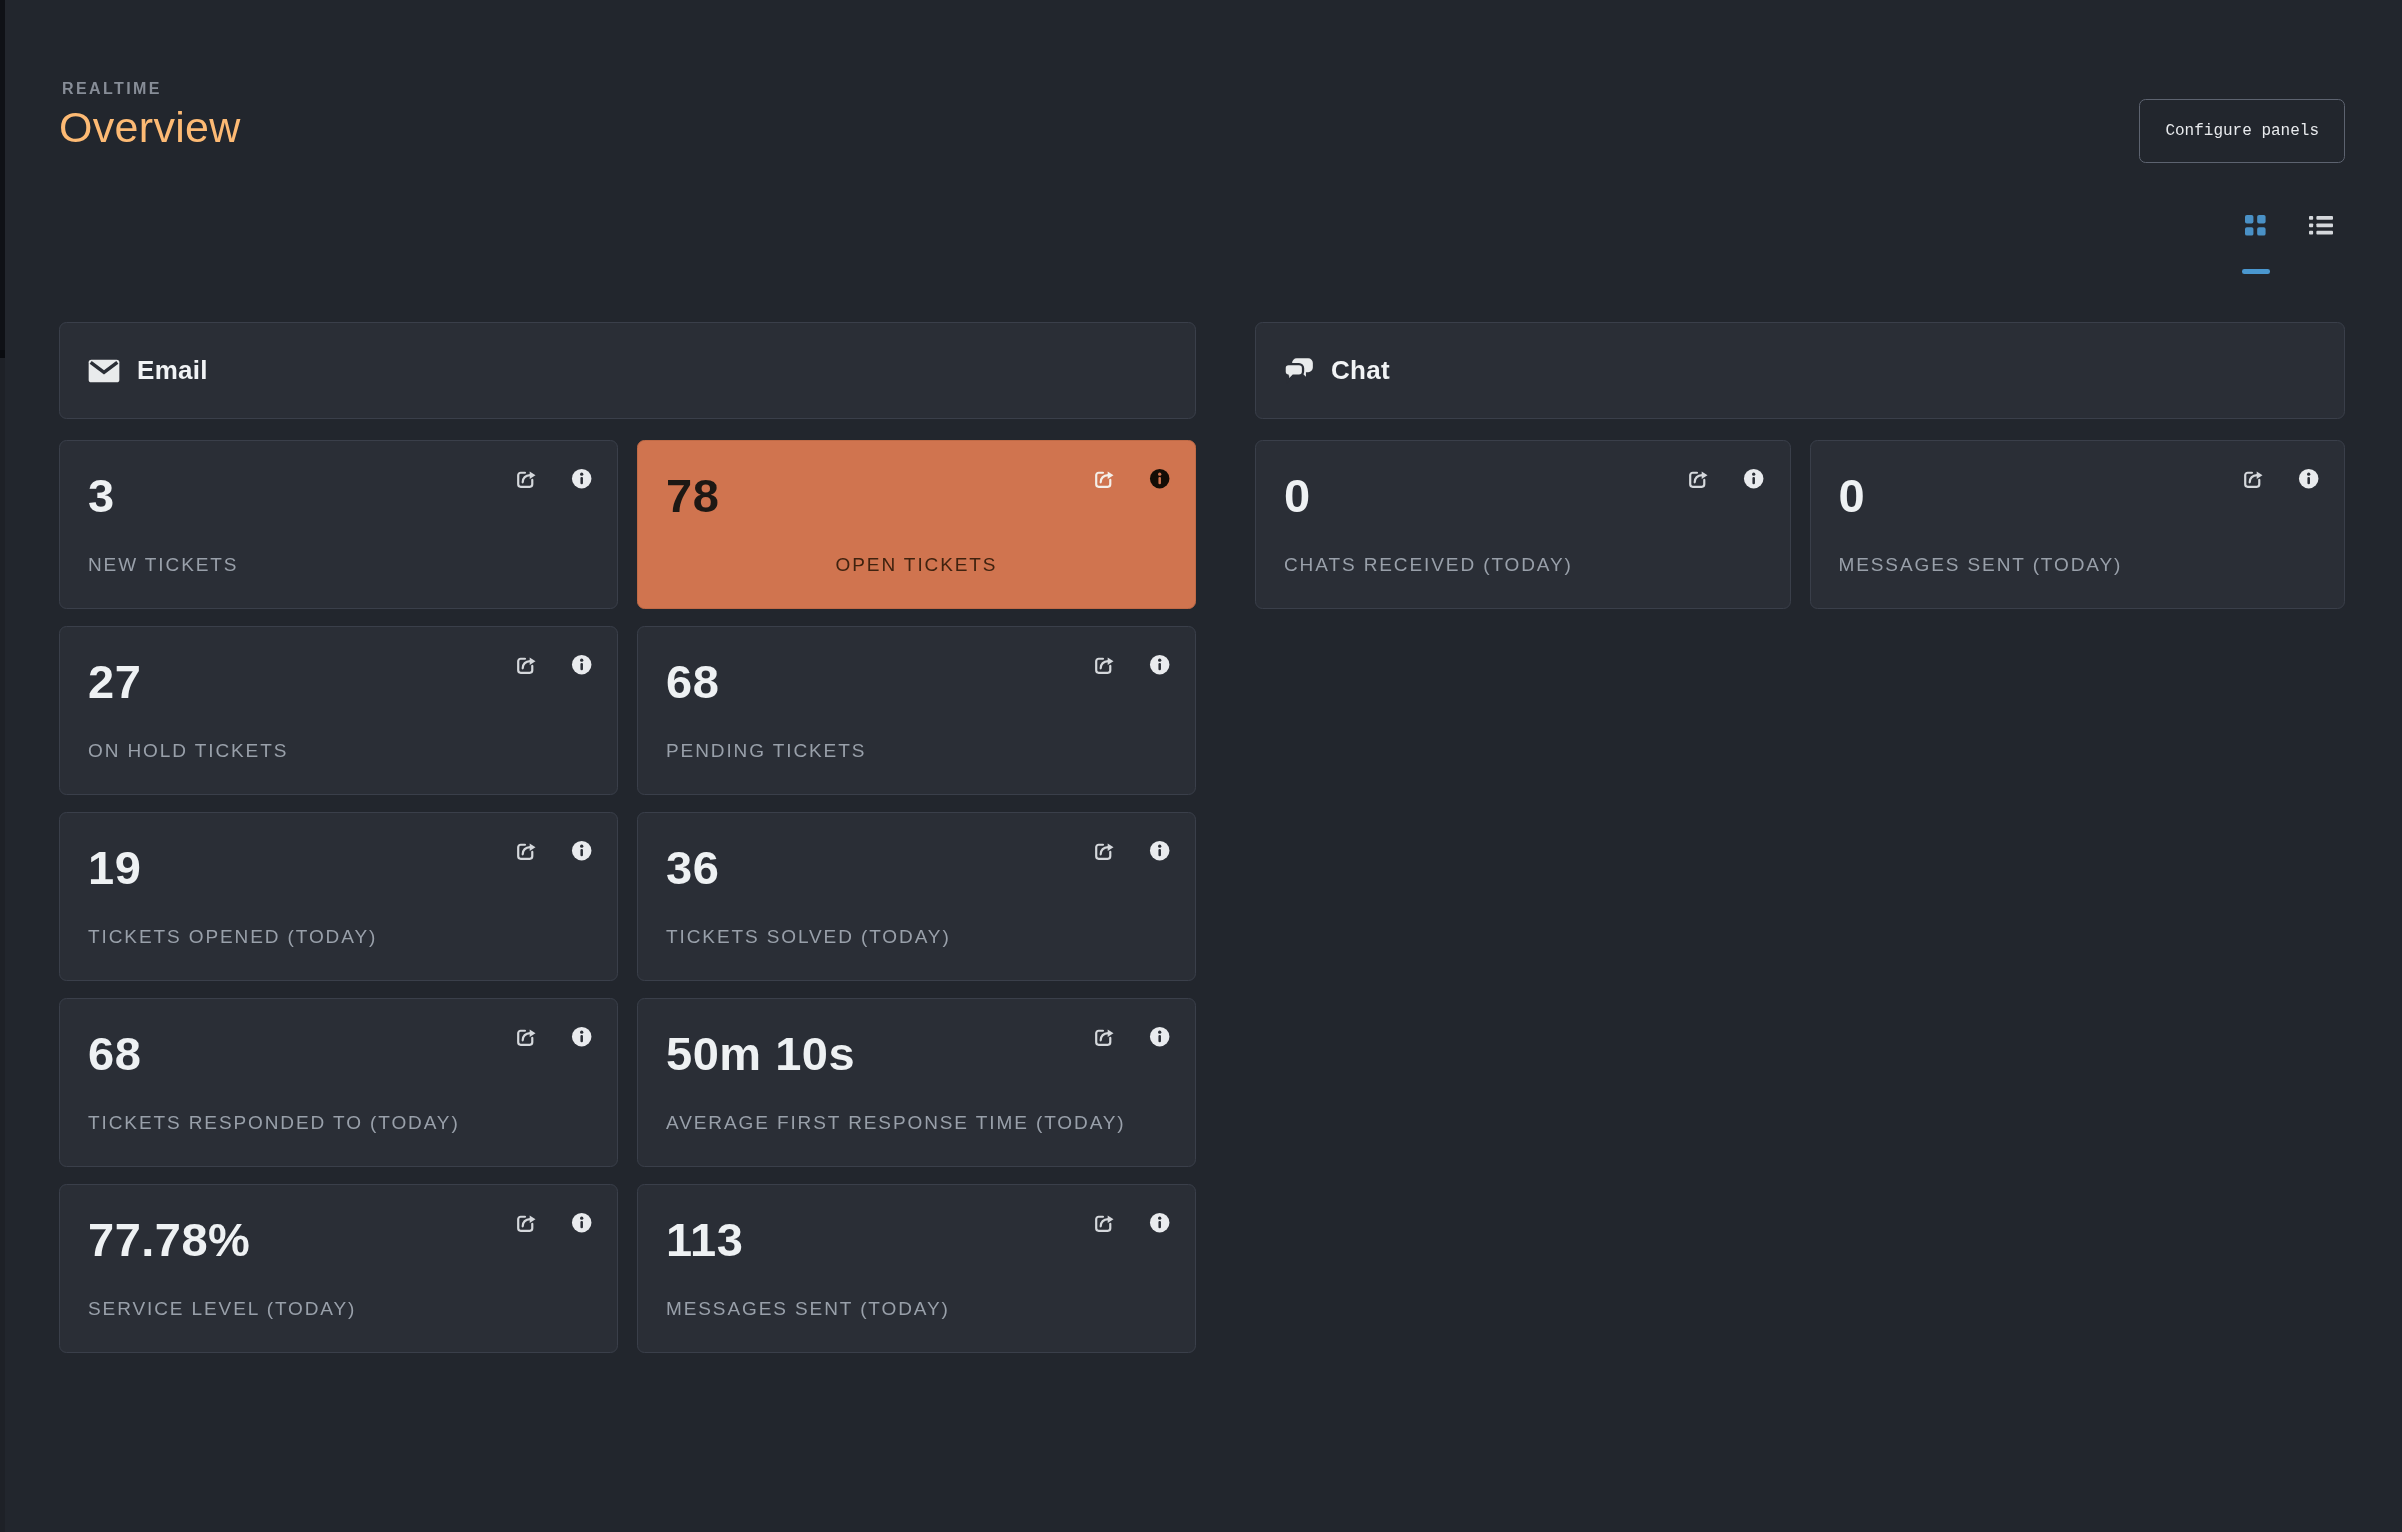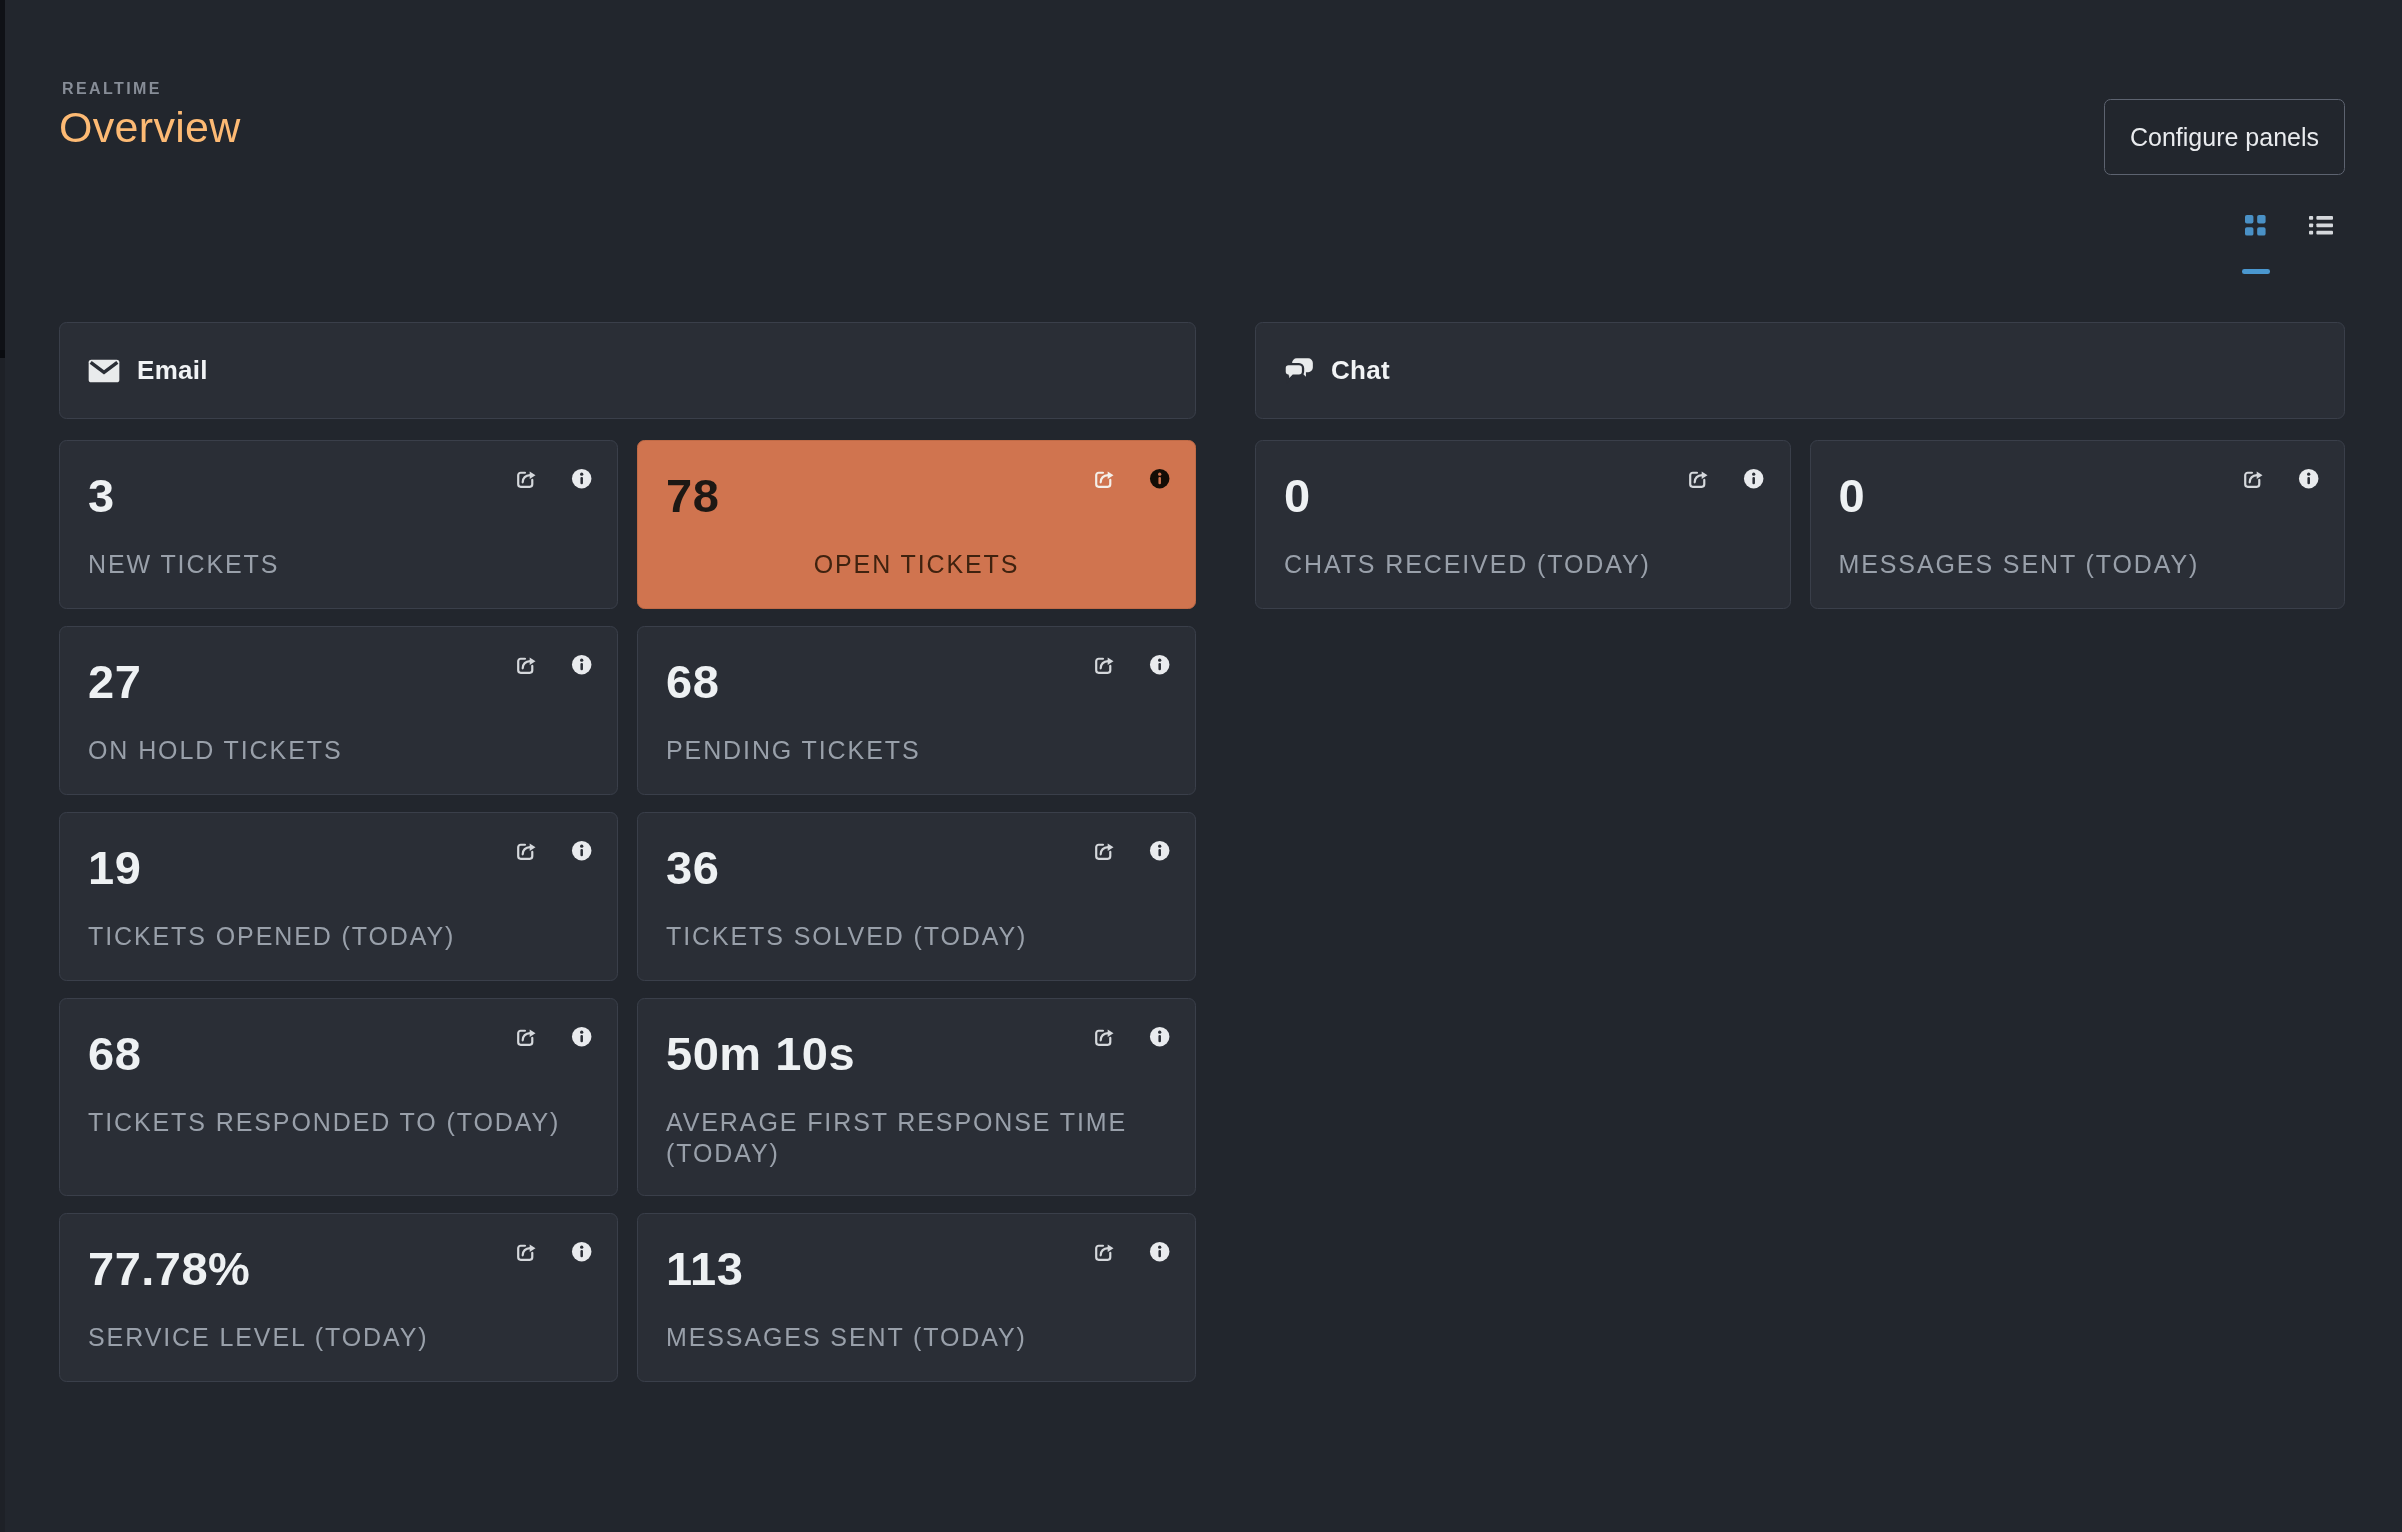--- a/index.html
+++ b/index.html
@@ -12,22 +12,22 @@
   }
   
   .left-strip{position:absolute;left:0;top:0;width:4.7px;height:1533px;background:#1e2127;}
   .left-strip .strip-top{width:4.7px;height:350px;background:#0f1116;}
   .left-strip .strip-notch{width:4.7px;height:7.5px;background:#0a0c10;}
 
   
   .kicker{position:absolute;left:62px;top:80px;font-size:16px;letter-spacing:2.4px;color:#878d97;font-weight:bold;}
   .page-title{position:absolute;left:59px;top:103px;margin:0;font-size:43px;font-weight:400;color:#fdba74;letter-spacing:0.3px;}
   .configure-btn{
-    position:absolute;top:99px;right:57px;height:76px;padding:0 25px;
-    font-family:Liberation Sans, sans-serif;font-size:25px;color:#e9ebee;
+    position:absolute;top:99px;right:57px;height:64px;padding:0 25px;
+    font-family:Liberation Mono, monospace;font-size:16px;color:#e9ebee;
     background:transparent;border:1.4px solid #5d6370;border-radius:6.6px;cursor:pointer;
   }
 
   
   .view-toggle{position:absolute;top:215px;right:62px;display:flex;gap:26px;}
   .toggle-btn{position:relative;width:39px;height:32px;display:flex;justify-content:center;align-items:flex-start;cursor:pointer;}
   .toggle-btn .underline{position:absolute;left:50%;transform:translateX(-50%);top:54px;width:28px;height:4.7px;border-radius:2.3px;background:#4a97cf;}
 
   
   .panels{position:absolute;left:59px;top:322px;display:flex;gap:59px;align-items:flex-start;}
@@ -40,21 +40,21 @@
   .panel-icon{display:flex;align-items:center;}
   .panel-title{font-size:26px;font-weight:700;color:#f1f3f5;margin-left:17px;letter-spacing:0.3px;}
   .cards{margin-top:20.6px;display:grid;grid-template-columns:1fr 1fr;gap:17px 19px;grid-auto-rows:minmax(169px,auto);}
 
   
   .card{
     position:relative;background:#2a2e36;border:0.9px solid #3a3f4a;border-radius:7.5px;
     padding:28px 28px 26px;box-sizing:border-box;
   }
   .value{font-size:47px;line-height:54px;font-weight:700;color:#eef1f3;letter-spacing:0.5px;}
-  .label{margin-top:26px;font-size:25px;line-height:31px;letter-spacing:1.9px;color:#99a0aa;max-width:511px;}
+  .label{margin-top:26px;font-size:19px;line-height:31px;letter-spacing:1.9px;color:#99a0aa;max-width:511px;}
   .card-actions{position:absolute;top:26px;right:24px;display:flex;align-items:center;gap:32px;}
   .icon-btn{background:none;border:none;padding:0;margin:0;cursor:pointer;display:flex;color:#d5d8dc;}
   .share-icon .stroke{stroke:currentColor;fill:none;stroke-width:2.1;stroke-linecap:round;}
   .share-icon .head{fill:currentColor;}
   .info-icon .ring{fill:#e9ebee;}
   .info-icon .glyph{fill:#2a2e36;}
 
   
   .card.highlight{background:#d0744f;border-color:#c06a46;}
   .card.highlight .value{color:#1d1814;}

